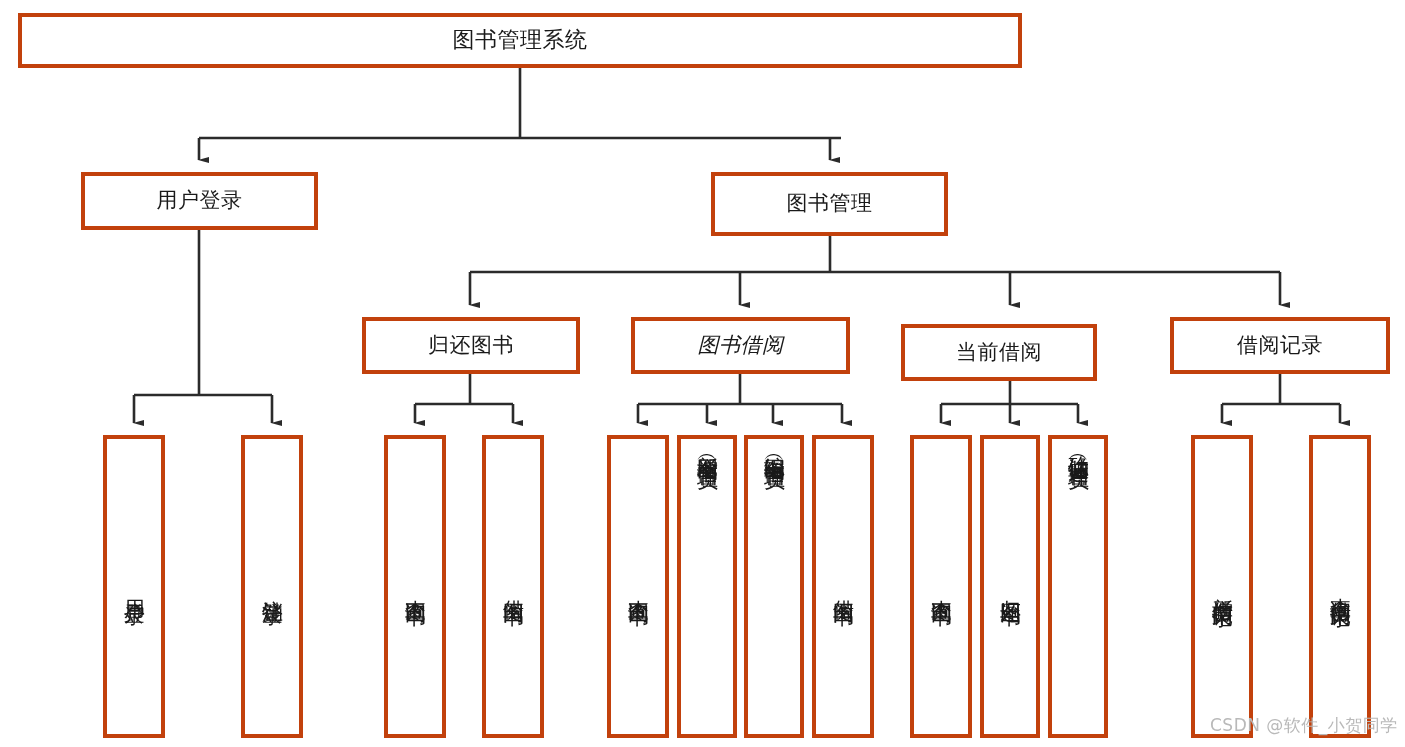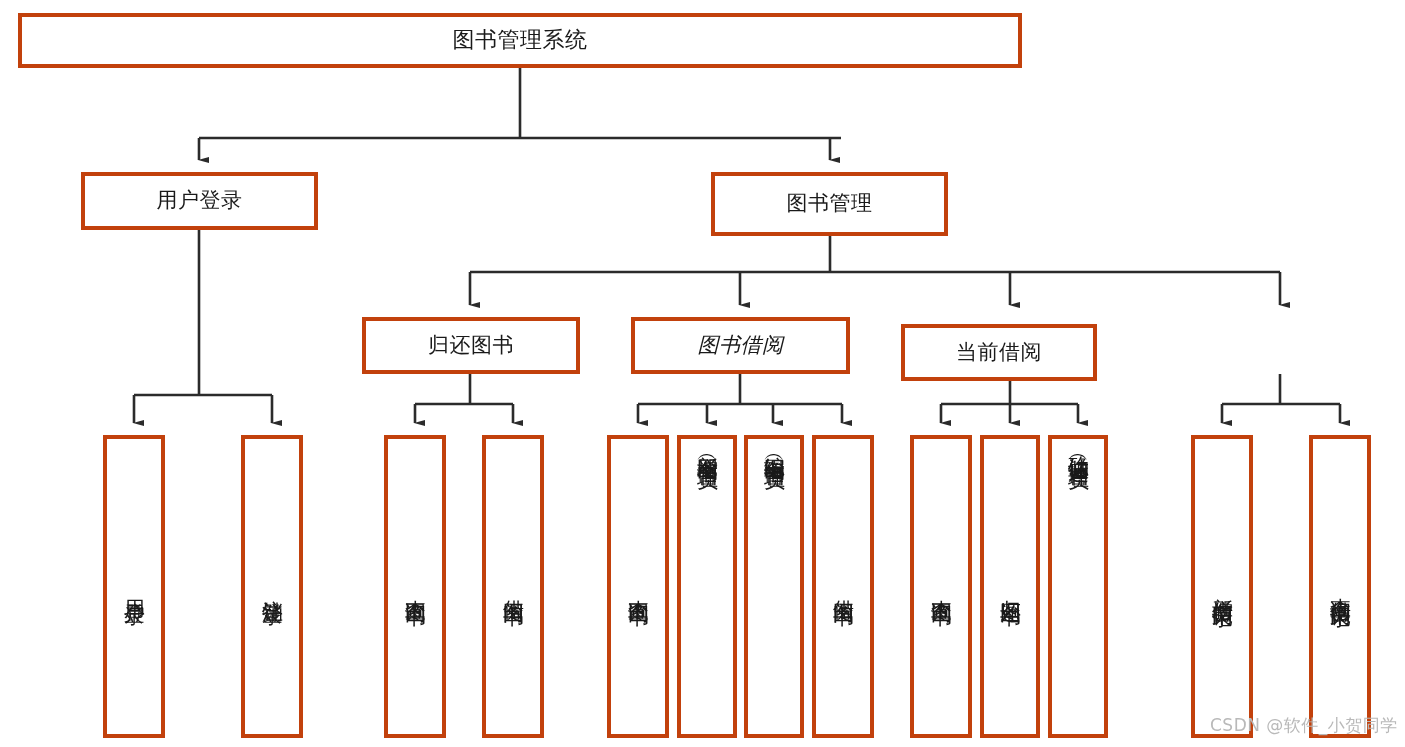--- a/index.html
+++ b/index.html
@@ -127,20 +127,21 @@
   </svg>
 
   <div class="node horiz root" style="left:18px; top:13px; width:1004px; height:55px;">图书管理系统</div>
 
   <div class="node horiz" style="left:81px; top:172px; width:237px; height:58px;">用户登录</div>
   <div class="node horiz" style="left:711px; top:172px; width:237px; height:64px;">图书管理</div>
 
   <div class="node horiz" style="left:362px; top:317px; width:218px; height:57px;">归还图书</div>
   <div class="node horiz" style="left:631px; top:317px; width:219px; height:57px;font-style:italic;">图书借阅</div>
   <div class="node horiz" style="left:901px; top:324px; width:196px; height:57px;">当前借阅</div>
+  <div class="node horiz" style="left:1170px; top:317px; width:220px; height:57px;">借阅记录</div>
 
   <div class="node vert center-text" style="left:103px; top:435px; width:62px; height:303px;">
     <span class="vlabel">用户登录</span>
   </div>
   <div class="node vert center-text" style="left:241px; top:435px; width:62px; height:303px;">
     <span class="vlabel">注销登录</span>
   </div>
 
   <div class="node vert center-text" style="left:384px; top:435px; width:62px; height:303px;">
     <span class="vlabel">查询图书</span>

